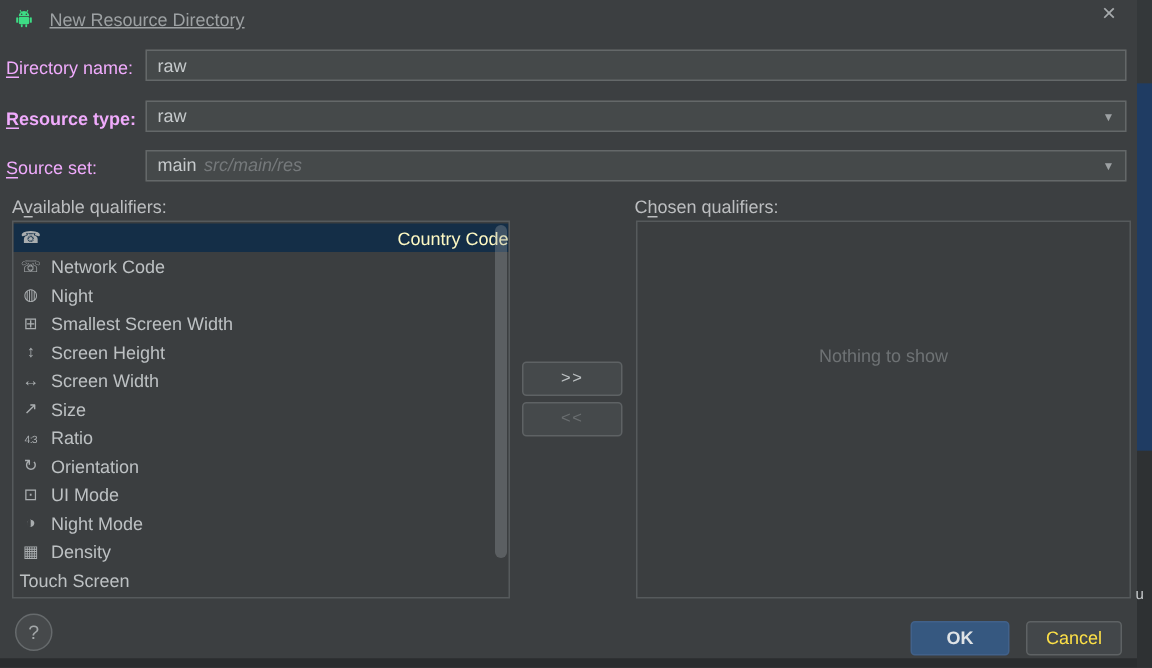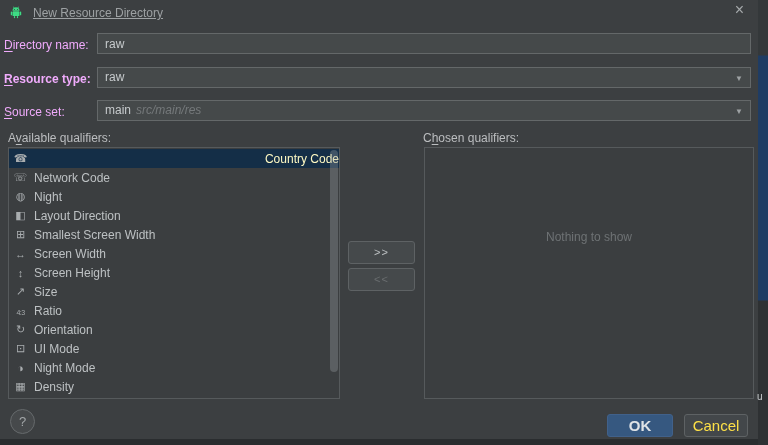--- a/index.html
+++ b/index.html
@@ -76,21 +76,21 @@
   }
   #btn-add{top:241px;} #btn-remove{top:268px;color:#696d6f;}
   
   .help{
     position:absolute;left:10px;top:409px;width:25px;height:25px;box-sizing:border-box;
     border:1px solid #666a6c;border-radius:50%;background:#46494b;
     color:#a3a7a9;text-align:center;line-height:23px;font-size:13px;
   }
   .btn{
     position:absolute;top:414px;height:23px;box-sizing:border-box;border-radius:3px;
-    font-family:"Liberation Sans",sans-serif;font-size:15px;text-align:center;line-height:21px;
+    font-family:"Liberation Sans",sans-serif;font-size:12px;text-align:center;line-height:21px;
   }
   #ok-btn{left:607px;width:66px;background:#365880;border:1px solid #41618a;color:#dfe3e6;font-weight:bold;}
   #cancel-btn{left:684px;width:64px;background:#43474a;border:1px solid #5e6264;color:#fde047;}
 </style>
 </head>
 <body>
 
 <div class="dialog">
 
   <svg class="app-icon" viewBox="0 0 24 24">
@@ -136,34 +136,30 @@
         </li>
       <li class="qrow">
           <i class="qicon i-phone-signal"></i>
           <span>Network Code</span>
         </li>
       <li class="qrow">
           <i class="qicon i-globe"></i>
           <span>Night</span>
         </li>
       <li class="qrow">
-          <i class="qicon i-arrow-left-box"></i>
-          <span>Layout Direction</span>
-        </li>
-      <li class="qrow">
           <i class="qicon i-expand"></i>
           <span>Smallest Screen Width</span>
         </li>
       <li class="qrow">
+          <i class="qicon i-height-arrows"></i>
+          <span>Screen Height</span>
+        </li>
+      <li class="qrow">
           <i class="qicon i-width-arrows"></i>
           <span>Screen Width</span>
-        </li>
-      <li class="qrow">
-          <i class="qicon i-height-arrows"></i>
-          <span>Screen Height</span>
         </li>
       <li class="qrow">
           <i class="qicon i-diagonal-arrow"></i>
           <span>Size</span>
         </li>
       <li class="qrow">
           <i class="qicon i-ratio"></i>
           <span>Ratio</span>
         </li>
       <li class="qrow">

